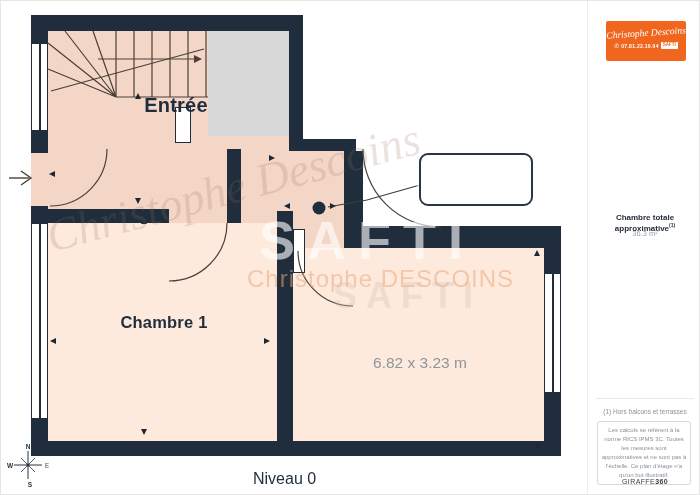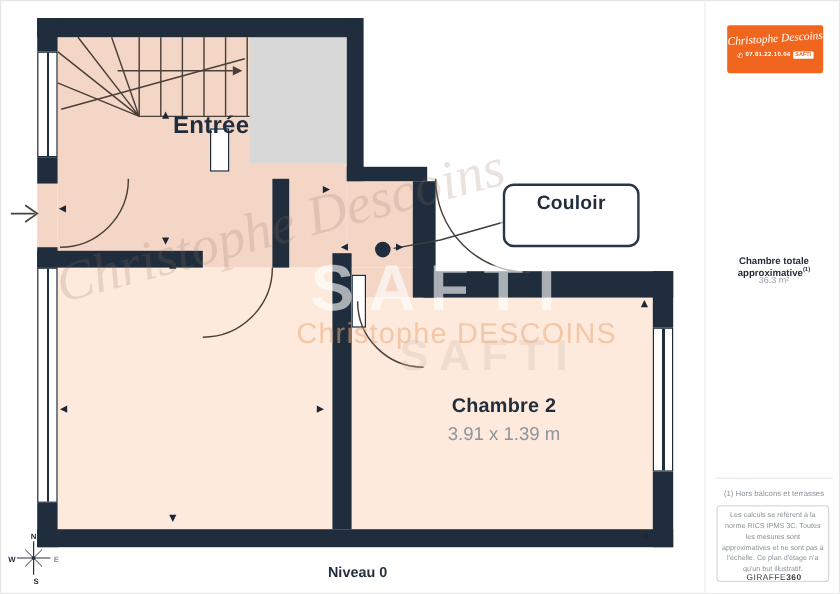--- a/index.html
+++ b/index.html
@@ -15,21 +15,21 @@
   
   .window-v{background:linear-gradient(to right,#fff 0 7px,#1f2d3c 7px 9px,#fff 9px 17px);
             border:1px solid #1f2d3c;box-sizing:border-box;width:17px;}
   
   .room-name{color:#1f2d3c;font-weight:700;font-size:16.5px;text-align:center;letter-spacing:.2px;}
   .room-dims{color:#8e959c;font-size:15px;text-align:center;}
   .callout{background:#fff;border:2px solid #2a3646;border-radius:9px;text-align:center;
            box-shadow:0 0 0 2px rgba(255,255,255,.6);padding-top:6px;box-sizing:border-box;}
   .callout .room-name{font-size:16px;}
   .callout .room-dims{font-size:14.5px;margin-top:1px;}
-  .level{color:#1f2d3c;font-weight:700;font-size:12px;text-align:center;}
+  .level{color:#1f2d3c;font-weight:400;font-size:16px;text-align:left;}
   
   .tri{position:absolute;width:0;height:0;border:3.5px solid transparent;}
   .tri-up{border-bottom:6px solid #1c2835;border-top:none;}
   .tri-down{border-top:6px solid #1c2835;border-bottom:none;}
   .tri-left{border-right:6px solid #1c2835;border-left:none;}
   .tri-right{border-left:6px solid #1c2835;border-right:none;}
   
   .wm{pointer-events:none;white-space:nowrap;}
   .wm-script{font-family:"Liberation Serif",serif;font-style:italic;font-size:46px;
              color:rgba(150,110,95,.20);transform:rotate(-15deg);}
@@ -141,25 +141,24 @@
   <div class="tri tri-down" style="left:140px;top:428px;"></div>
   <div class="tri tri-up" style="left:533px;top:249px;"></div>
   <div class="tri tri-left" style="left:533px;top:442px;"></div>
 
   <div class="abs wm wm-script" style="left:40px;top:160px;">Christophe Descoins</div>
   <div class="abs wm wm-safti" style="left:258px;top:208px;">SAFTI</div>
   <div class="abs wm wm-agent" style="left:246px;top:264px;">Christophe DESCOINS</div>
   <div class="abs wm wm-safti2" style="left:332px;top:274px;">SAFTI</div>
 
   <div class="abs room-name" style="left:100px;top:93px;width:150px;font-size:20px;">Entrée</div>
-  <div class="abs room-name" style="left:334px;top:328px;width:170px;">Chambre 2</div>
-  <div class="abs room-dims" style="left:334px;top:353px;width:170px;font-size:15.5px;">3.91 x 1.39 m</div>
+  <div class="abs room-name" style="left:78px;top:312px;width:170px;">Chambre 1</div>
+  <div class="abs room-dims" style="left:334px;top:353px;width:170px;font-size:15.5px;">6.82 x 3.23 m</div>
 
   <div class="abs callout" style="left:418px;top:152px;width:114px;height:53px;">
-    <div class="room-name">Couloir</div>
   </div>
 
   <div class="abs level" style="left:252px;top:469px;width:90px;">Niveau 0</div>
 
   <div class="abs" id="sidebar">
     <div class="abs logo">
       <span class="logo-script">Christophe Descoins</span>
       <div class="logo-row">
         <span style="color:#fff;font-size:6px;">✆</span>
         <span class="logo-phone">07.81.22.10.04</span>

